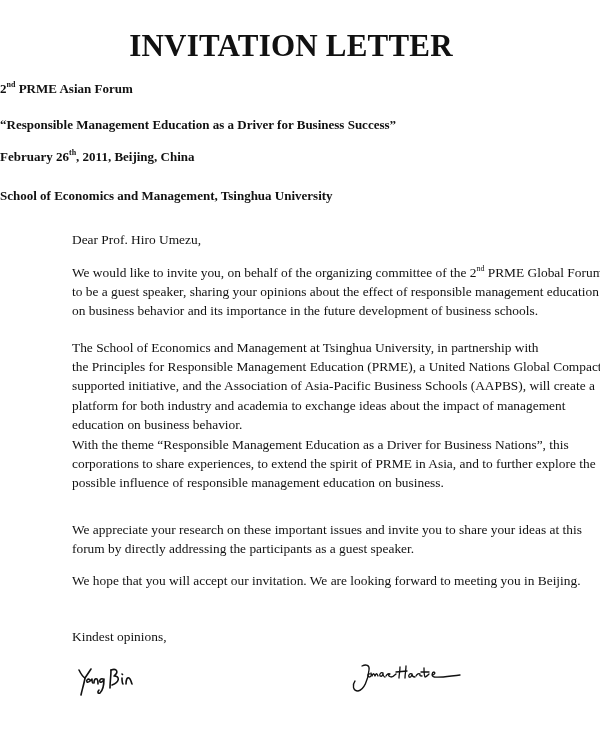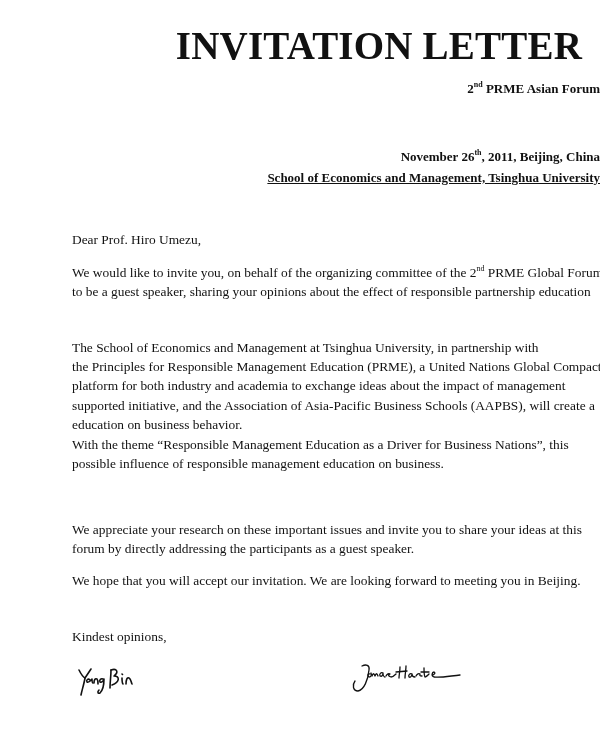--- a/index.html
+++ b/index.html
@@ -3,25 +3,25 @@
   <meta charset="utf-8">
   <style>
     html, body { margin: 0; padding: 0; background: #ffffff; }
     body {
       width: 600px; height: 730px; overflow: hidden; position: relative;
       font-family: "Liberation Serif", "DejaVu Serif", serif;
       color: #111111;
     }
     .page { position: absolute; left: 0; top: 0; width: 600px; height: 730px; }
     .title {
-      position: absolute; left: 0; width: 582px; top: 29px; text-align: right;
-      font-weight: bold; font-size: 39px; letter-spacing: 0.2px; line-height: 34px;
+      position: absolute; left: 0; width: 582px; top: 29px; text-align: center;
+      font-weight: bold; font-size: 31px; letter-spacing: 0.2px; line-height: 34px;
     }
     .hdr {
-      position: absolute; left: 0; width: 600px; text-align: right;
+      position: absolute; left: 0; width: 600px; text-align: left;
       font-weight: bold; font-size: 13px; line-height: 16px;
     }
     .hdr sup { font-size: 8px; line-height: 0; vertical-align: 6px; }
     .para {
       position: absolute; left: 72px; width: 456px;
       font-size: 13.4px; line-height: 19.2px; text-align: justify;
       margin: 0;
     }
     .para sup { font-size: 8px; line-height: 0; vertical-align: 6px; }
     .line { display: block; white-space: nowrap; }
@@ -30,44 +30,47 @@
   </style>
 </head>
 <body>
 
 <div class="page">
 
   <div class="title">INVITATION LETTER</div>
 
   <div class="hdr" style="top:81px;"><span>2</span><sup>nd</sup><span> PRME Asian Forum</span></div>
 
+  <div class="hdr" style="top:117px;">“Responsible Management Education as a Driver for Business Success”</div>
 
-  <div class="hdr" style="top:149px;"><span>November 26</span><sup>th</sup><span>, 2011, Beijing, China</span></div>
+  <div class="hdr" style="top:149px;"><span>February 26</span><sup>th</sup><span>, 2011, Beijing, China</span></div>
 
-  <div class="hdr" style="top:170px;text-decoration:underline;">School of Economics and Management, Tsinghua University</div>
+  <div class="hdr" style="top:188px;">School of Economics and Management, Tsinghua University</div>
 
   <div class="para" style="top:230px;">
     <span class="line">Dear Prof. Hiro Umezu,</span>
   </div>
 
   <div class="para" style="top:263px;">
     <span class="line just"><span>We would like to invite you, on behalf of the organizing committee of the 2</span><sup>nd</sup><span> PRME Global Forum,</span></span>
-    <span class="line just">to be a guest speaker, sharing your opinions about the effect of responsible partnership education</span>
+    <span class="line just">to be a guest speaker, sharing your opinions about the effect of responsible management education</span>
+    <span class="line">on business behavior and its importance in the future development of business schools.</span>
   </div>
 
   <div class="para" style="top:338px;">
     <span class="line just">The School of Economics and Management at Tsinghua University, in partnership with</span>
     <span class="line just">the Principles for Responsible Management Education (PRME), a United Nations Global Compact</span>
+    <span class="line just">supported initiative, and the Association of Asia-Pacific Business Schools (AAPBS), will create a</span>
     <span class="line just">platform for both industry and academia to exchange ideas about the impact of management</span>
-    <span class="line just">supported initiative, and the Association of Asia-Pacific Business Schools (AAPBS), will create a</span>
     <span class="line">education on business behavior.</span>
   </div>
 
   <div class="para" style="top:435px;">
     <span class="line just">With the theme “Responsible Management Education as a Driver for Business Nations”, this</span>
+    <span class="line just">corporations to share experiences, to extend the spirit of PRME in Asia, and to further explore the</span>
     <span class="line">possible influence of responsible management education on business.</span>
   </div>
 
   <div class="para" style="top:520px;">
     <span class="line just">We appreciate your research on these important issues and invite you to share your ideas at this</span>
     <span class="line">forum by directly addressing the participants as a guest speaker.</span>
   </div>
 
   <div class="para" style="top:571px;">
     <span class="line">We hope that you will accept our invitation. We are looking forward to meeting you in Beijing.</span>

